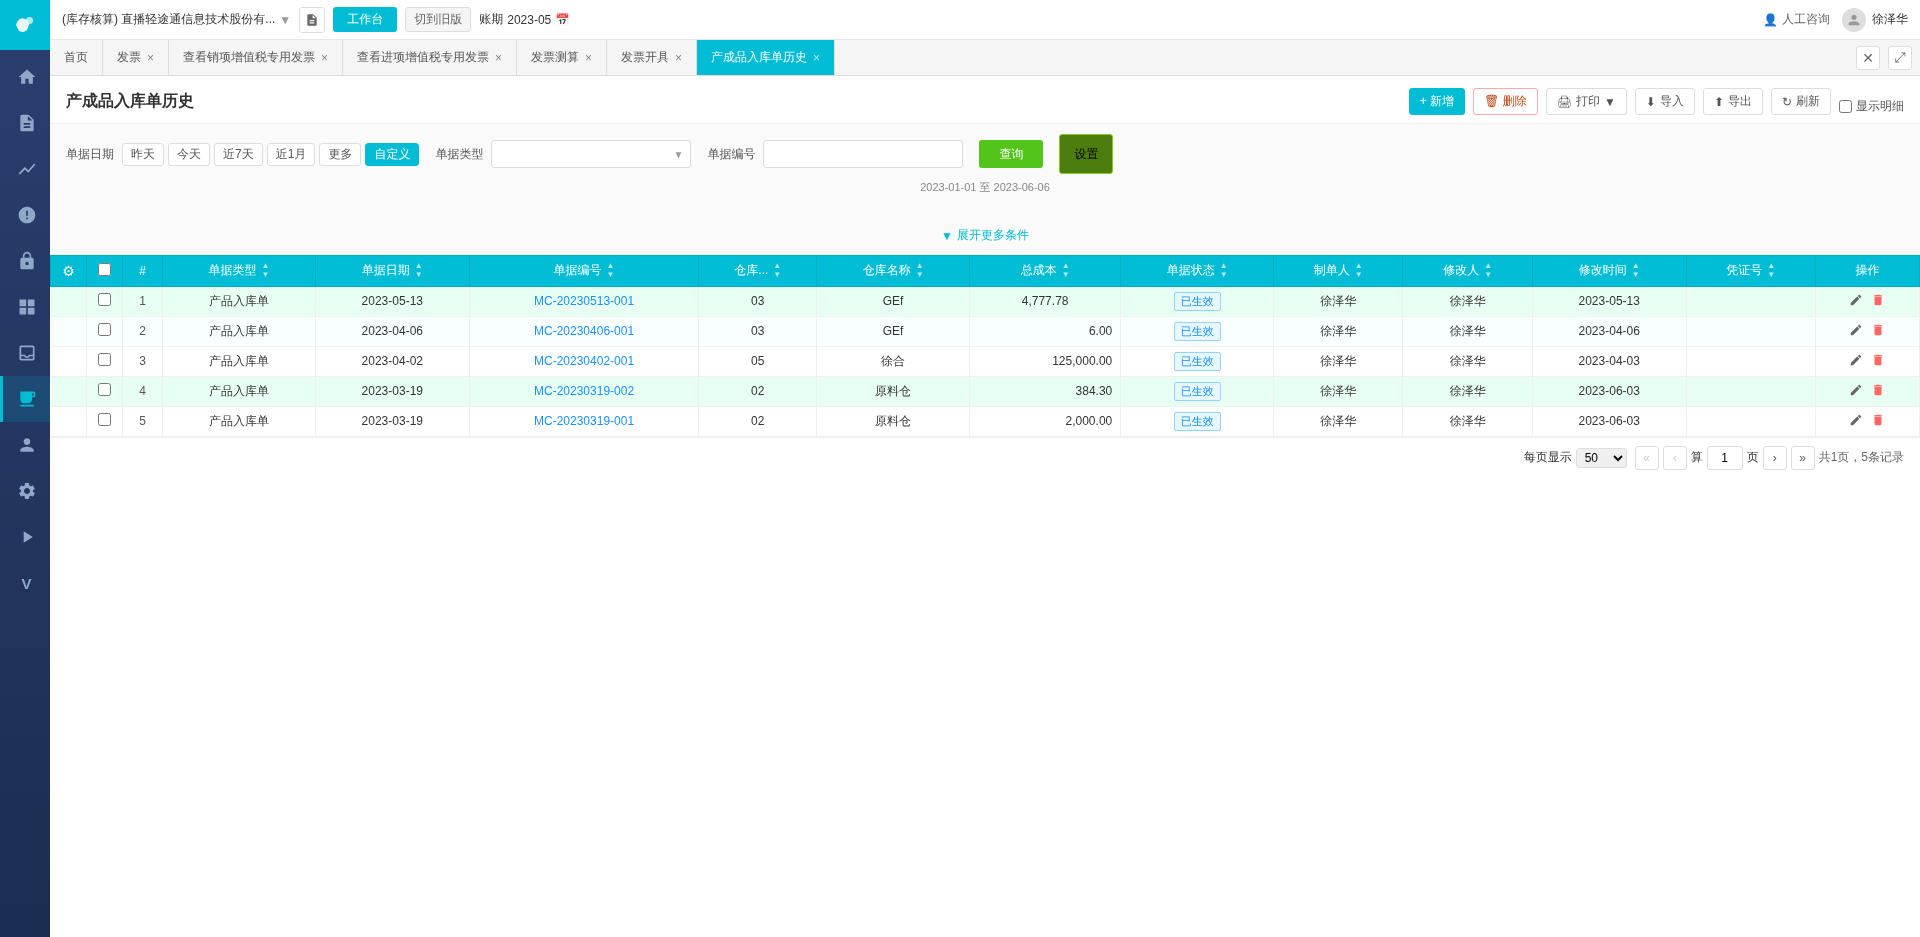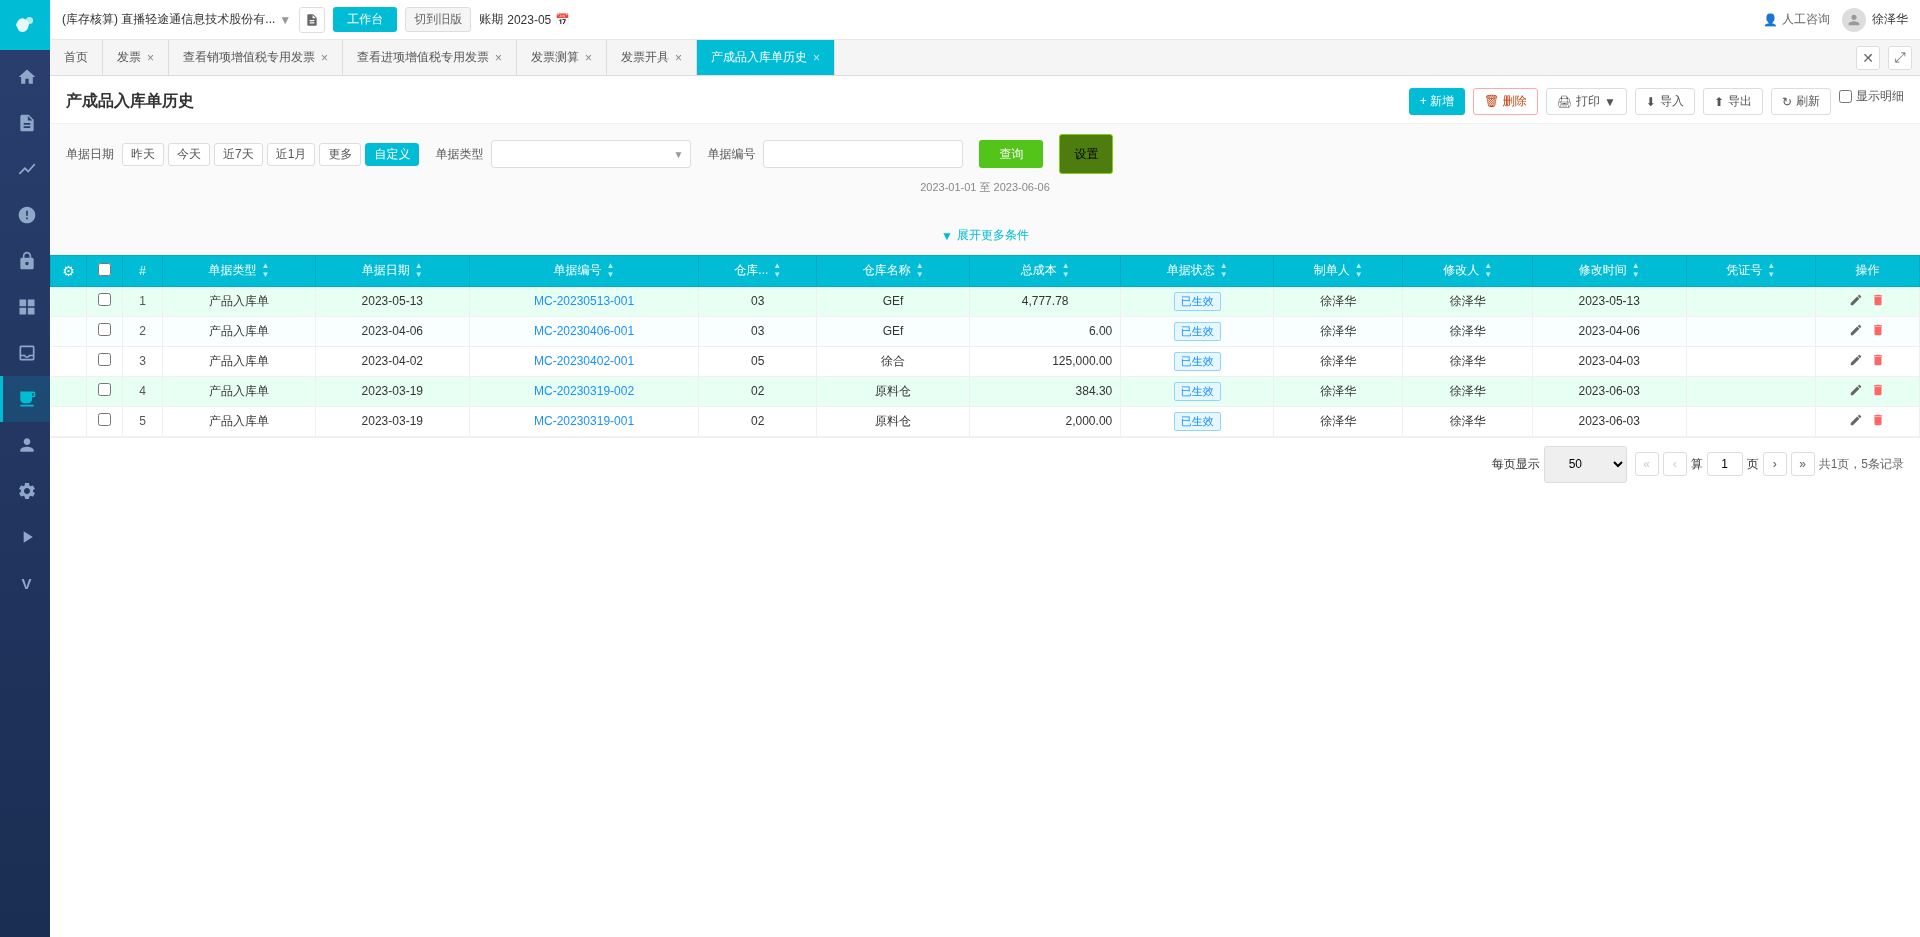--- a/index.html
+++ b/index.html
@@ -42,21 +42,21 @@
     .tab-close { font-size: 12px; color: inherit; opacity: 0.7; }
     .tabbar-actions { margin-left: auto; display: flex; align-items: center; gap: 8px; padding-right: 8px; }
     .tabbar-action-btn { width: 24px; height: 24px; display: flex; align-items: center; justify-content: center; cursor: pointer; color: #666; border: 1px solid #ddd; border-radius: 3px; background: #fff; font-size: 14px; }
 
     
     .page-content { flex: 1; background: #fff; overflow: auto; padding: 0; }
 
     
     .page-header { display: flex; align-items: center; justify-content: space-between; padding: 12px 16px 8px; border-bottom: 1px solid #f0f0f0; }
     .page-title { font-size: 16px; font-weight: bold; color: #333; }
-    .header-actions { display: flex; align-items: flex-start; gap: 8px; }
+    .header-actions { display: flex; align-items: flex-end; gap: 8px; }
     .action-btn { display: flex; align-items: center; gap: 4px; padding: 4px 10px; border: 1px solid #ddd; border-radius: 3px; background: #fff; cursor: pointer; font-size: 12px; color: #555; }
     .action-btn.primary { background: #00bcd4; color: white; border-color: #00bcd4; }
     .action-btn.danger { color: #c2410c; border-color: #faa; }
     .show-detail-cb { display: flex; align-items: center; gap: 4px; font-size: 12px; color: #555; cursor: pointer; }
 
     
     .filter-area { padding: 10px 16px; background: #fafafa; border-bottom: 1px solid #f0f0f0; }
     .filter-row { display: flex; align-items: center; gap: 16px; flex-wrap: wrap; }
     .filter-group { display: flex; align-items: center; gap: 8px; }
     .filter-label { font-size: 12px; color: #555; white-space: nowrap; }
@@ -90,21 +90,21 @@
     .sort-arrows span { font-size: 8px; color: rgba(255,255,255,0.7); line-height: 1.1; }
 
     
     .table-footer { display: flex; align-items: center; padding: 8px 16px; border-top: 1px solid #f0f0f0; background: #fafafa; }
     .footer-total { font-size: 12px; color: #555; }
     .total-value { font-size: 12px; color: #333; font-weight: bold; padding-left: 16px; }
 
     
     .pagination-bar { display: flex; align-items: center; justify-content: flex-end; padding: 8px 16px; border-top: 1px solid #f0f0f0; gap: 8px; font-size: 12px; }
     .per-page { display: flex; align-items: center; gap: 4px; }
-    .per-page-select { height: 37px; border: 1px solid #ddd; border-radius: 3px; padding: 0 20px; font-size: 12px; }
+    .per-page-select { height: 20px; border: 1px solid #ddd; border-radius: 3px; padding: 0 4px; font-size: 12px; }
     .page-nav { display: flex; align-items: center; gap: 4px; }
     .page-nav-btn { width: 24px; height: 24px; border: 1px solid #ddd; border-radius: 3px; background: #fff; cursor: pointer; display: flex; align-items: center; justify-content: center; font-size: 12px; color: #555; }
     .page-nav-btn:disabled { color: #ccc; cursor: not-allowed; }
     .page-input-wrapper { display: flex; align-items: center; gap: 4px; }
     .page-input { width: 36px; height: 24px; border: 1px solid #ddd; border-radius: 3px; text-align: center; font-size: 12px; }
     .page-total-text { color: #666; }
     .num-row { font-size: 12px; color: #555; width: 40px; text-align: center; }
 
     
     .gear-icon { cursor: pointer; color: white; font-size: 14px; }

